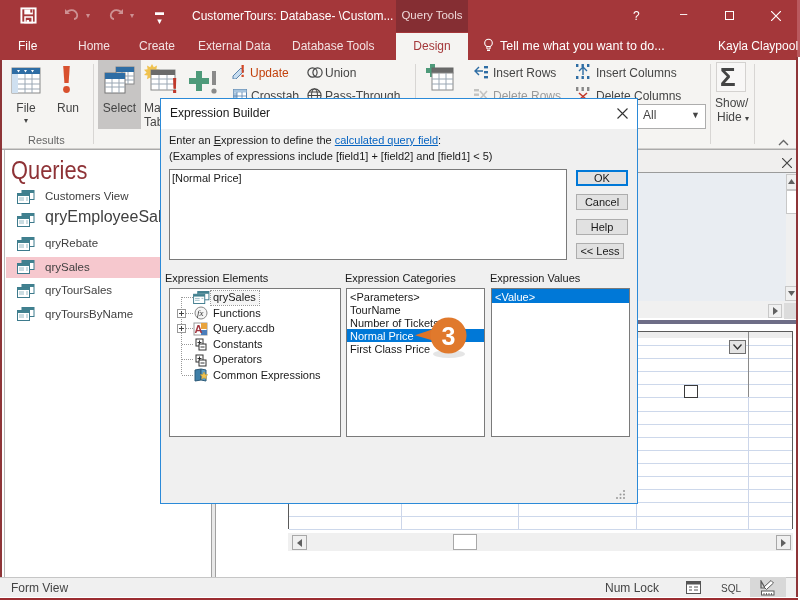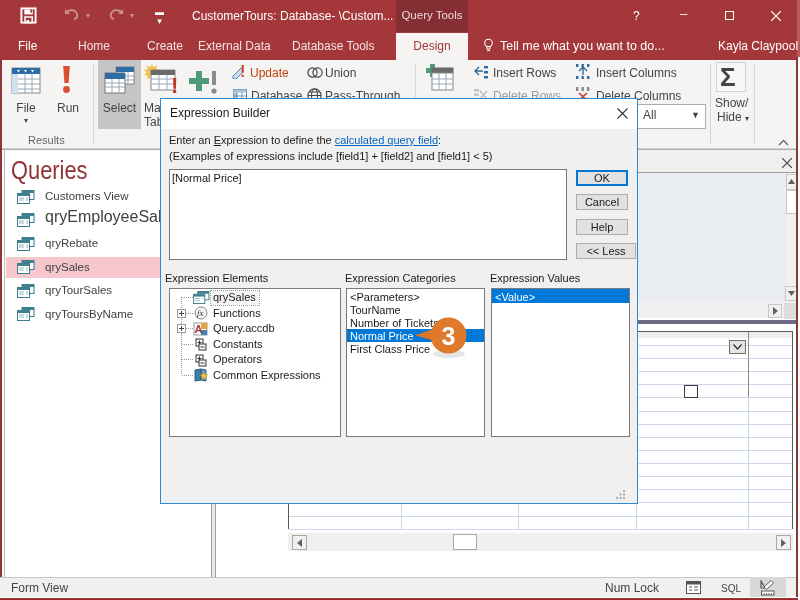--- a/index.html
+++ b/index.html
@@ -43,21 +43,21 @@
 <div class="abs white" style="left:633px;top:9px;font-size:12px;">?</div>
 <div class="abs white" style="left:680px;top:6px;font-size:13px;">–</div>
 <div class="abs" style="left:725px;top:11px;width:9px;height:9px;border:1px solid #fff;"></div>
 <svg class="abs" style="left:771px;top:11px;" width="10" height="10" viewBox="0 0 10 10">
  <path d="M0 0 L10 10 M10 0 L0 10" stroke="#ffffff" stroke-width="1.2"></path>
 </svg>
 
 <div class="abs" style="left:0;top:32px;width:797px;height:28px;background:#a4373a;"></div>
 <div class="abs" style="left:18px;top:39px;font-size:12px;color:#ffffff;">File</div>
 <div class="abs" style="left:78px;top:39px;font-size:12px;color:#f3e2e3;">Home</div>
-<div class="abs" style="left:147px;top:39px;font-size:12px;color:#f3e2e3;">Create</div>
+<div class="abs" style="left:139px;top:39px;font-size:12px;color:#f3e2e3;">Create</div>
 <div class="abs" style="left:198px;top:39px;font-size:12px;color:#f3e2e3;">External Data</div>
 <div class="abs" style="left:292px;top:39px;font-size:12px;color:#f3e2e3;">Database Tools</div>
 <div class="abs" style="left:396px;top:33px;width:72px;height:27px;background:#f5f4f2;"></div>
 <div class="abs" style="left:396px;top:39px;width:72px;text-align:center;font-size:12px;color:#a4373a;">Design</div>
 
 <svg class="abs" style="left:483px;top:38px;" width="11" height="15" viewBox="0 0 11 15">
  <circle cx="5.5" cy="5" r="3.8" fill="none" stroke="#ffffff" stroke-width="1.1"></circle>
  <path d="M3.8 8.5 L7.2 8.5 L7 11 L4 11 Z" fill="none" stroke="#ffffff" stroke-width="1"></path>
  <path d="M4 12.5 L7 12.5" stroke="#ffffff" stroke-width="1"></path>
 </svg>
@@ -116,21 +116,21 @@
  <path d="M9 2 L12 5" stroke="#5b84ad"></path>
 </svg>
 <div class="abs" style="left:240px;top:63px;font-size:16px;font-weight:bold;color:#d24726;">!</div>
 <div class="abs" style="left:250px;top:66px;font-size:12px;color:#c2410c;">Update</div>
 <svg class="abs" style="left:233px;top:89px;" width="14" height="13" viewBox="0 0 14 13">
  <rect x="0.5" y="0.5" width="13" height="12" fill="#fff" stroke="#5b84ad"></rect>
  <rect x="0.5" y="0.5" width="13" height="3" fill="#a7c4de"></rect>
  <rect x="0.5" y="3.5" width="3.5" height="9" fill="#a7c4de"></rect>
  <path d="M0 7 H14 M4 3 V13 M9 3 V13" stroke="#5b84ad" stroke-width="0.8"></path>
 </svg>
-<div class="abs" style="left:251px;top:89px;font-size:12px;color:#444;">Database</div>
+<div class="abs" style="left:251px;top:89px;font-size:12px;color:#444;">Crosstab</div>
 
 <svg class="abs" style="left:307px;top:67px;" width="16" height="11" viewBox="0 0 16 11">
  <circle cx="5.5" cy="5.5" r="4.6" fill="none" stroke="#444" stroke-width="1.2"></circle>
  <circle cx="10.5" cy="5.5" r="4.6" fill="none" stroke="#444" stroke-width="1.2"></circle>
 </svg>
 <div class="abs" style="left:325px;top:66px;font-size:12px;color:#444;">Union</div>
 <svg class="abs" style="left:307px;top:88px;" width="15" height="15" viewBox="0 0 15 15">
  <circle cx="7.5" cy="7.5" r="6.6" fill="none" stroke="#444" stroke-width="1.1"></circle>
  <ellipse cx="7.5" cy="7.5" rx="3" ry="6.6" fill="none" stroke="#444" stroke-width="1"></ellipse>
  <path d="M1 7.5 H14 M2 4 H13 M2 11 H13" stroke="#444" stroke-width="1"></path>
@@ -354,21 +354,21 @@
  <path d="M0.5 0.5 L10.5 10.5 M10.5 0.5 L0.5 10.5" stroke="#333" stroke-width="1.1"></path>
 </svg>
 <div class="abs t11" style="left:169px;top:134px;">Enter an <u>E</u>xpression to define the <span style="color:#0563c1;text-decoration:underline;">calculated query field</span>:</div>
 <div class="abs t11" style="left:169px;top:150px;">(Examples of expressions include [field1] + [field2] and [field1] &lt; 5)</div>
 <div class="abs" style="left:169px;top:168.5px;width:398px;height:91px;background:#ffffff;border:1px solid #7a7a7a;"></div>
 <div class="abs t11" style="left:172px;top:172px;">[Normal Price]</div>
 
 <div class="abs" style="left:576px;top:170px;width:52px;height:16px;background:#e1e1e1;border:2px solid #0078d7;text-align:center;font-size:11px;color:#1a1a1a;line-height:12px;">OK</div>
 <div class="abs" style="left:576px;top:194px;width:52px;height:16px;background:#e1e1e1;border:1px solid #adadad;text-align:center;font-size:11px;color:#1a1a1a;line-height:14px;">Cancel</div>
 <div class="abs" style="left:576px;top:219px;width:52px;height:16px;background:#e1e1e1;border:1px solid #adadad;text-align:center;font-size:11px;color:#1a1a1a;line-height:14px;">Help</div>
-<div class="abs" style="left:576px;top:243px;width:60px;height:16px;background:#e1e1e1;border:1px solid #adadad;text-align:center;font-size:11px;color:#1a1a1a;line-height:14px;">&lt;&lt; Less</div>
+<div class="abs" style="left:576px;top:243px;width:48px;height:16px;background:#e1e1e1;border:1px solid #adadad;text-align:center;font-size:11px;color:#1a1a1a;line-height:14px;">&lt;&lt; Less</div>
 
 <div class="abs t11" style="left:165px;top:272px;">Expression Elements</div>
 <div class="abs t11" style="left:345px;top:272px;">Expression Categories</div>
 <div class="abs t11" style="left:490px;top:272px;">Expression Values</div>
 
 <div class="abs" style="left:169px;top:288px;width:172px;height:149px;background:#ffffff;border:1px solid #7a7a7a;"></div>
 <div class="abs" style="left:346px;top:288px;width:139px;height:149px;background:#ffffff;border:1px solid #7a7a7a;"></div>
 <div class="abs" style="left:491px;top:288px;width:139px;height:149px;background:#ffffff;border:1px solid #7a7a7a;"></div>
 
 <div id="tree">

